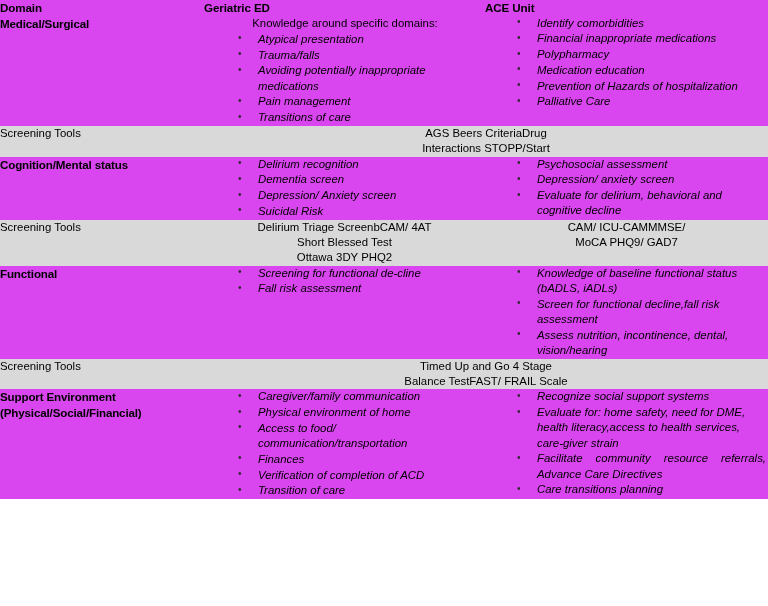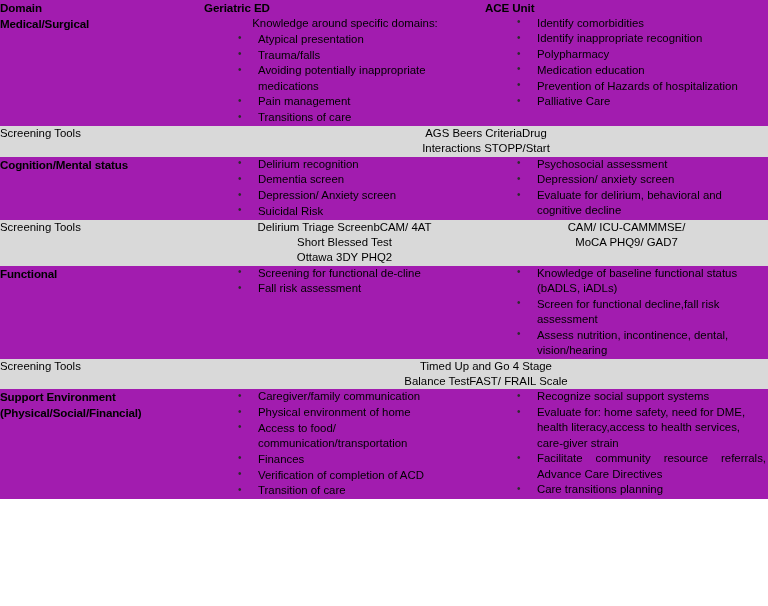--- a/index.html
+++ b/index.html
@@ -47,21 +47,21 @@
   .bd-out-b { border-bottom: 1.4px solid #3f3f3f; }
   .bd-thin-b { border-bottom: 1px solid #a6a6a6; }
   .bd-l { border-left: 1px solid #8a8a8a; }
   .bd-heavy-b { border-bottom: 1.6px solid #3f3f3f; }
 
   
   .cell {
     padding: 4px 6px 4px 7px;
   }
   .shaded { background: #d9d9d9; }
-  .white  { background: #a21caf; }
+  .white  { background: #d946ef; }
 
   .hdr-label {
     font-weight: bold;
     font-size: 11.6px;
     padding: 4px 6px 4px 7px;
     letter-spacing: -0.1px;
   }
 
   .domain-label {
     font-weight: bold;
@@ -77,20 +77,21 @@
   .intro-line {
     margin: 0 0 1px 0;
     padding-left: 1px;
     text-align: center;
   }
 
   ul.bl {
     list-style: none;
     margin: 0;
     padding: 0 2px 0 0;
+    font-style: italic;
   }
   ul.bl.indent-deep { padding-left: 32px; }
   ul.bl.indent-mid  { padding-left: 30px; }
 
   ul.bl > li {
     position: relative;
     padding-left: 22px;
     margin: 0 0 0.5px 0;
   }
   ul.bl > li::before {
@@ -153,21 +154,21 @@
             <li>Atypical presentation</li>
             <li>Trauma/falls</li>
             <li>Avoiding potentially inappropriate medications</li>
             <li>Pain management</li>
             <li>Transitions of care</li>
           </ul>
         </td>
         <td class="white cell bd-thin-b bd-l">
           <ul class="bl indent-mid">
             <li>Identify comorbidities</li>
-            <li>Identify inappropriate recognition</li>
+            <li>Financial inappropriate medications</li>
             <li>Polypharmacy</li>
             <li>Medication education</li>
             <li>Prevention of Hazards of hospitalization</li>
             <li>Palliative Care</li>
           </ul>
         </td>
       </tr>
 
       <tr>
         <td class="shaded cell tool-label bd-heavy-b">Screening Tools</td>

